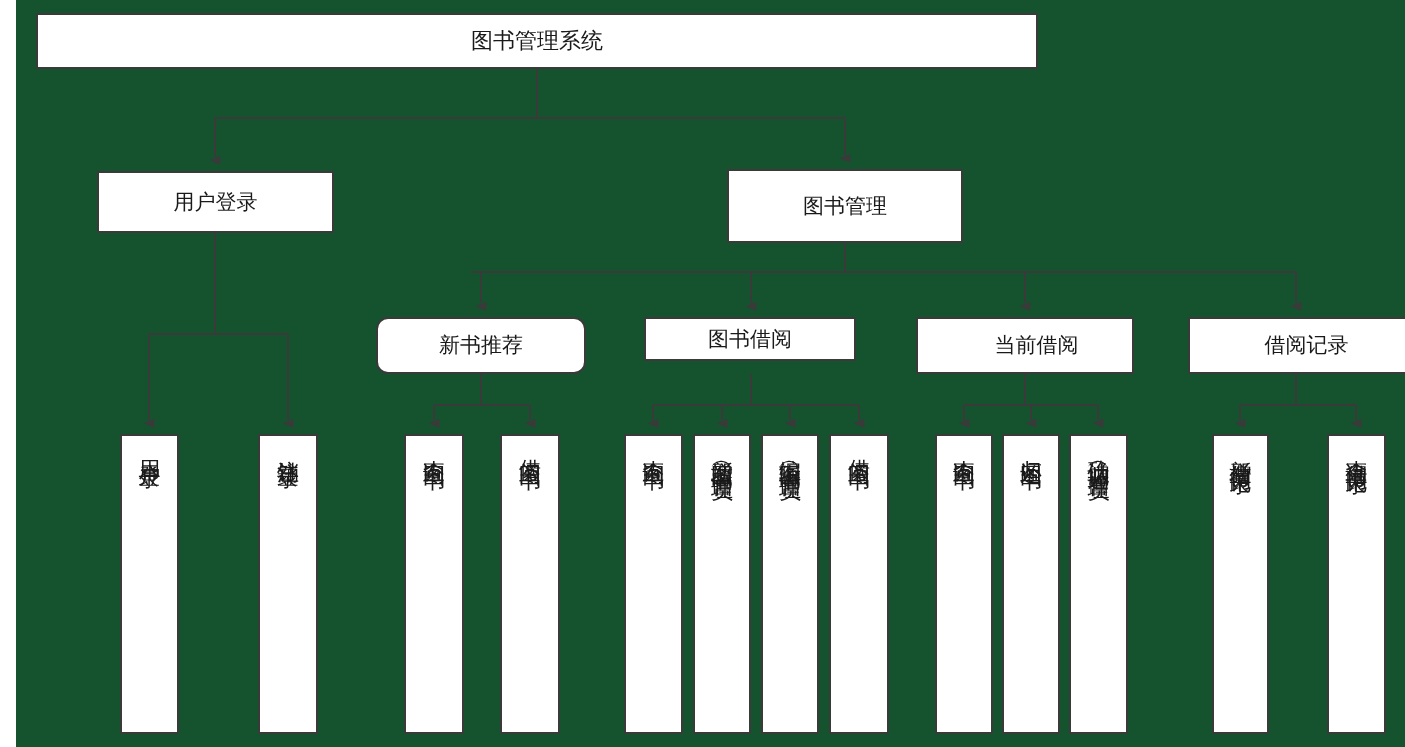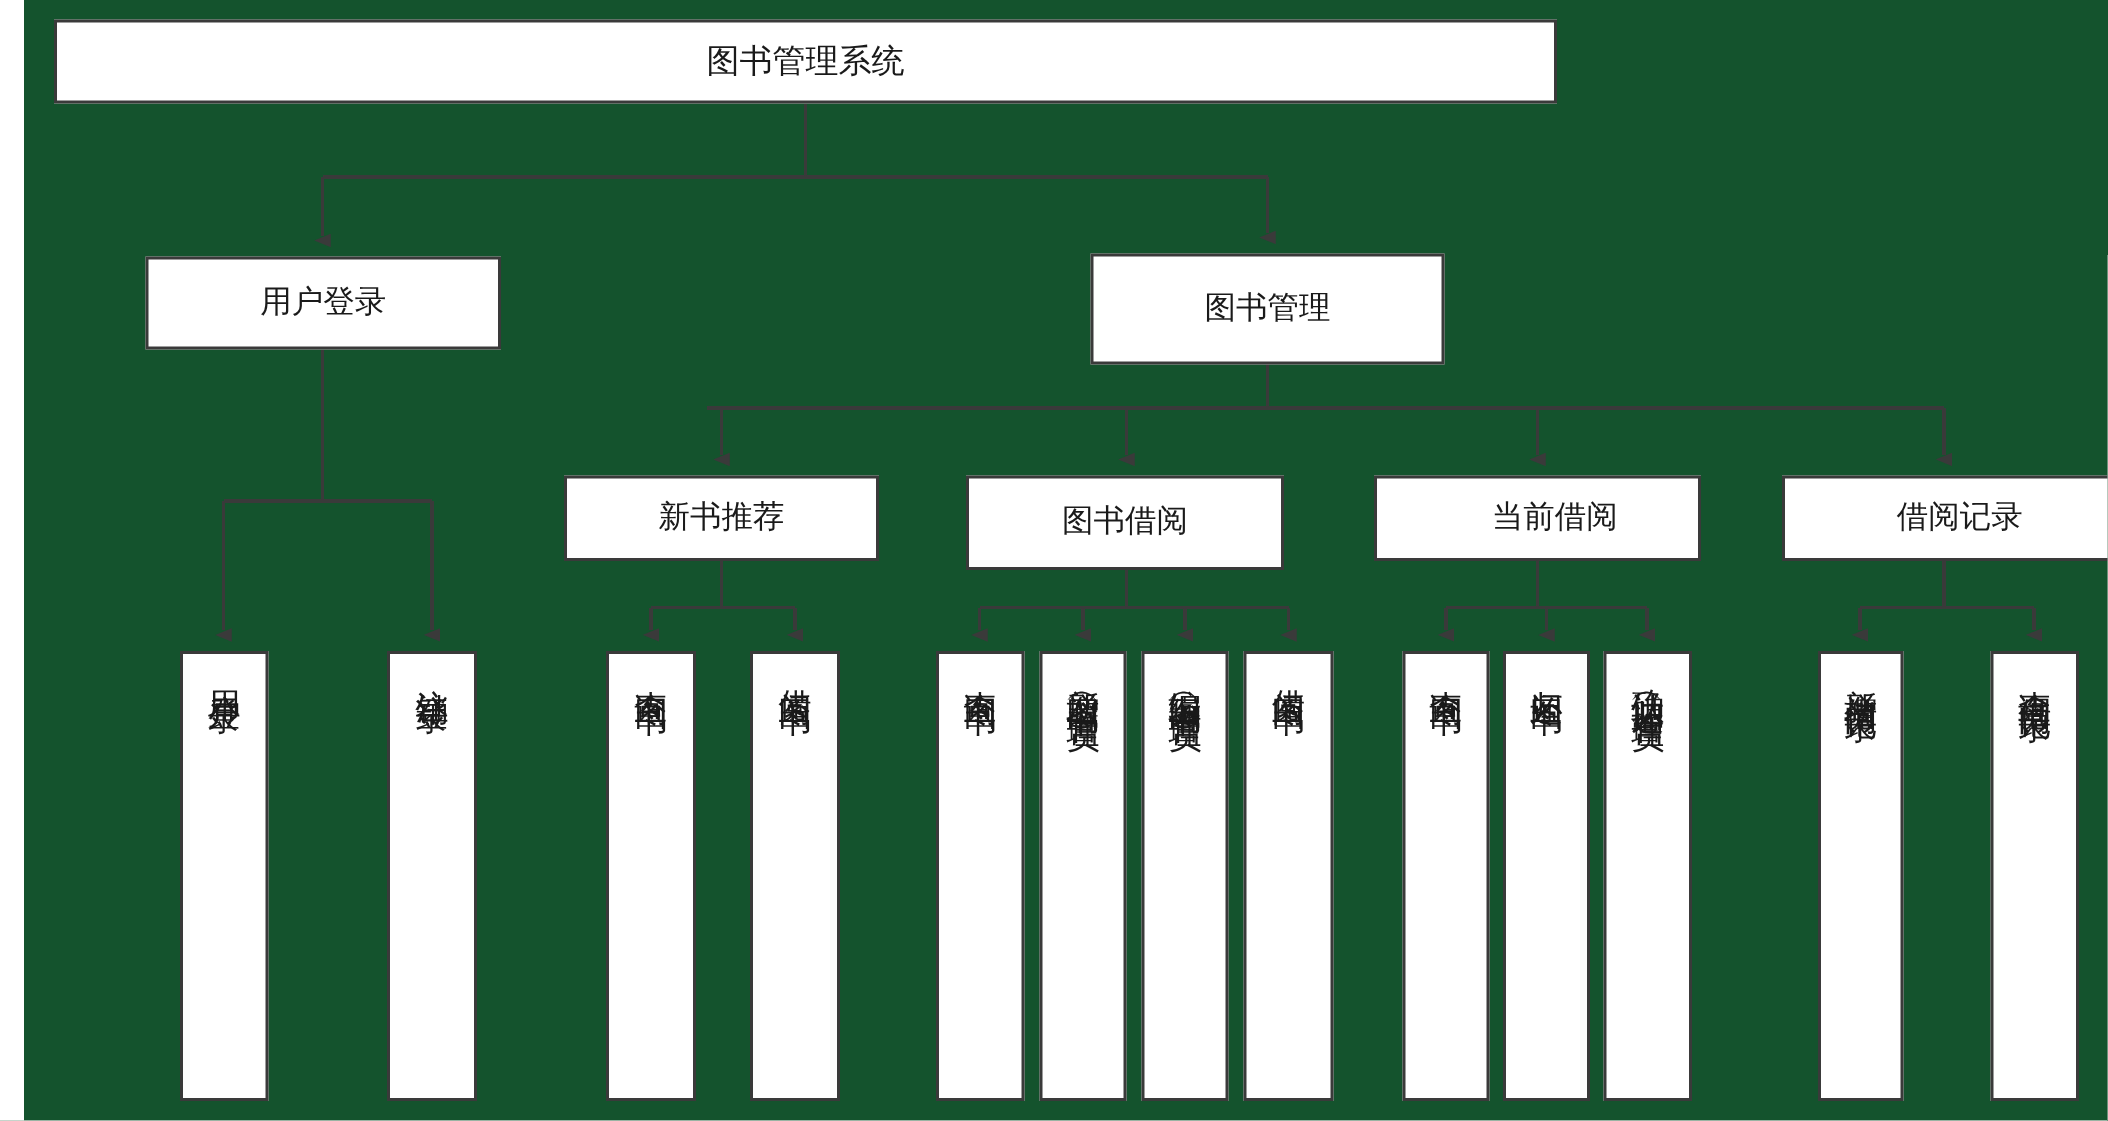--- a/index.html
+++ b/index.html
@@ -126,24 +126,24 @@
     <span class="label">图书管理系统</span>
   </div>
 
   <div class="node h" style="left:81px; top:171px; width:237px; height:62px;">
     <span class="label">用户登录</span>
   </div>
   <div class="node h" style="left:711px; top:169px; width:236px; height:74px;">
     <span class="label">图书管理</span>
   </div>
 
-  <div class="node h" style="left:360px; top:317px; width:210px; height:57px;">
+  <div class="node h" style="left:360px; top:317px; width:210px; height:57px;border-radius:12px;">
     <span class="label">新书推荐</span>
   </div>
-  <div class="node h" style="left:628px; top:317px; width:212px; height:63px;">
+  <div class="node h" style="left:628px; top:317px; width:212px; height:44px;">
     <span class="label">图书借阅</span>
   </div>
   <div class="node h" style="left:900px; top:317px; width:218px; height:57px;padding-left:23px;">
     <span class="label">当前借阅</span>
   </div>
   <div class="node h" style="left:1172px; top:317px; width:237px; height:57px;">
     <span class="label">借阅记录</span>
   </div>
 
   <div class="node v" style="left:104px; top:434px; width:59px; height:300px;">

